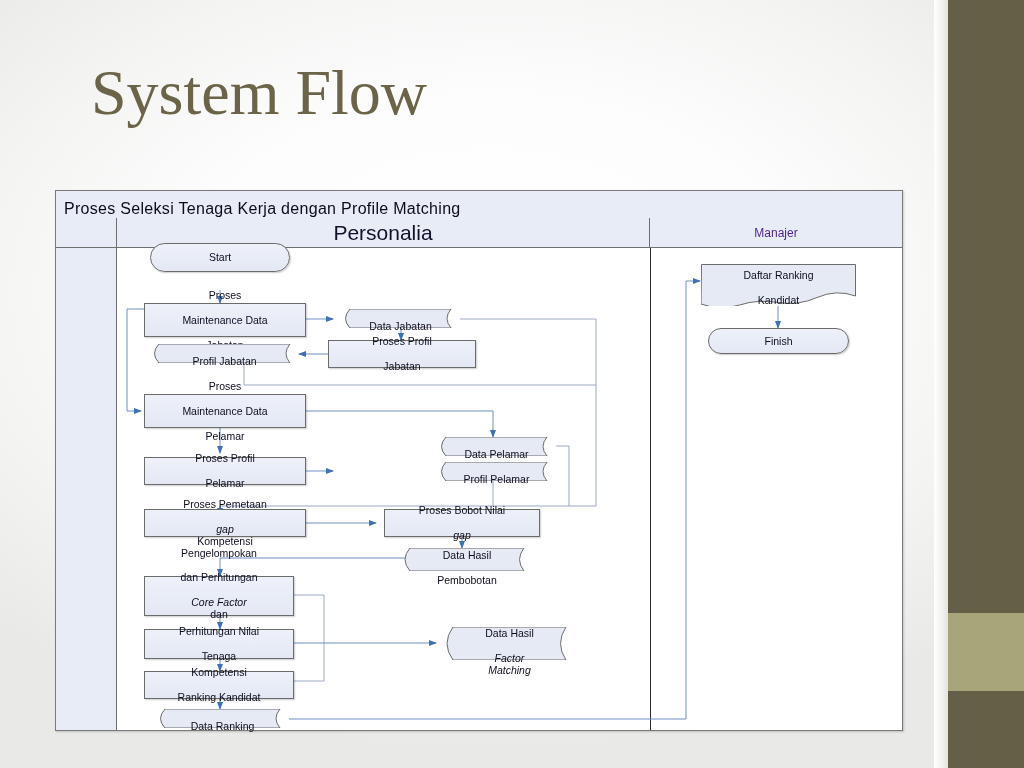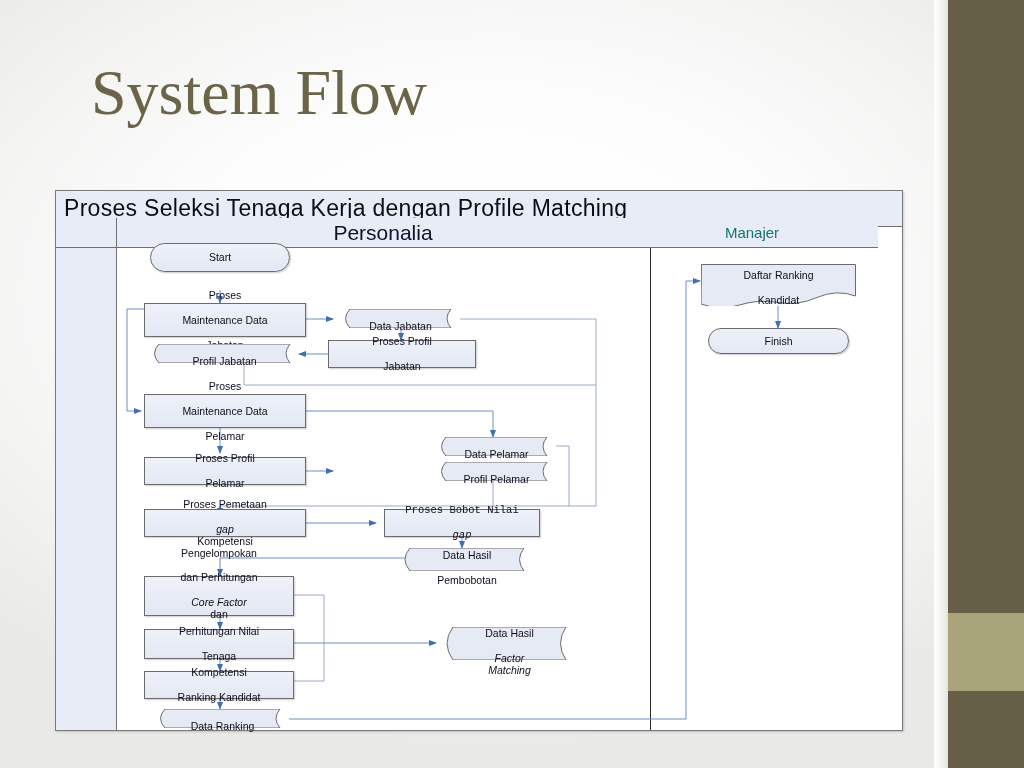--- a/index.html
+++ b/index.html
@@ -35,32 +35,32 @@
     border:1px solid #7a7a7a;background:#ffffff;box-sizing:border-box;
     box-shadow:1px 1px 2px rgba(0,0,0,.18);
   }
   .band{
     position:absolute;background:#e8ecf6;border-bottom:1px solid #6f6f6f;
     box-sizing:border-box;
   }
   #band-title{
     left:0;top:0;width:846px;height:36px;
     display:flex;align-items:center;padding-left:8px;
-    font-size:23px;color:#0c0c1a;letter-spacing:.3px;white-space:nowrap;
+    font-size:16px;color:#0c0c1a;letter-spacing:.3px;white-space:nowrap;
   }
   #lane-head-left{left:0;top:27px;width:61px;height:30px;border-right:1px solid #6f6f6f;}
   #lane-head-pers{
     left:61px;top:27px;width:533px;height:30px;border-right:1px solid #6f6f6f;
     display:flex;align-items:center;justify-content:center;
     font-size:21px;color:#11112a;
   }
   #lane-head-man{
-    left:570px;top:27px;width:252px;height:30px;
+    left:594px;top:27px;width:252px;height:30px;
     display:flex;align-items:center;justify-content:center;
-    font-size:15px;color:#0f766e;
+    font-size:12px;color:#4c1d95;
   }
   #lane-side{
     position:absolute;left:0;top:57px;width:61px;height:482px;
     background:#e8ecf6;border-right:1px solid #6f6f6f;box-sizing:border-box;
   }
   #lane-divider{
     position:absolute;left:594px;top:57px;width:0;height:482px;
     border-left:1px solid #2b2b2b;
   }
 
@@ -241,21 +241,21 @@
       <span class="tx">Profil Pelamar</span>
     </div>
 
     <div class="node" style="left:88px;top:318px;width:162px;height:28px;">
       <span>
         <span>Proses Pemetaan</span><br>
         <i>gap</i><span> Kompetensi</span>
       </span>
     </div>
 
-    <div class="node" style="left:328px;top:318px;width:156px;height:28px;font-family:Liberation Mono, monospace;">
+    <div class="node" style="left:328px;top:318px;width:156px;height:28px;">
       <span>
         <span>Proses Bobot Nilai</span><br>
         <i>gap</i>
       </span>
     </div>
 
     <div class="node data" style="left:344px;top:357px;width:134px;height:23px;">
       <svg class="sh" viewBox="0 0 134 23" preserveAspectRatio="none">
         <path d="M10,0 H124 q-9,11.5 0,23 H10 Q0,11.5 10,0 Z" fill="#e6eaf5" stroke="#6b6b6b" stroke-width="1"></path>
       </svg>

